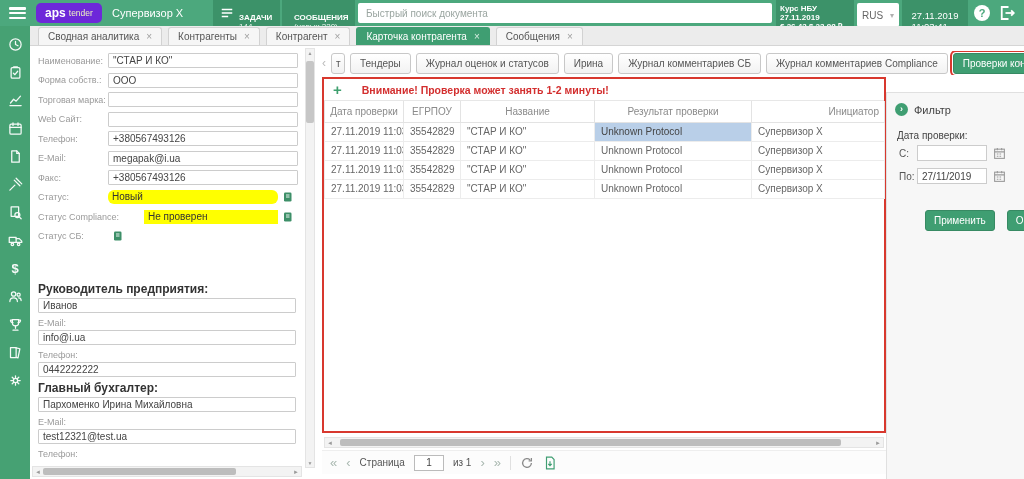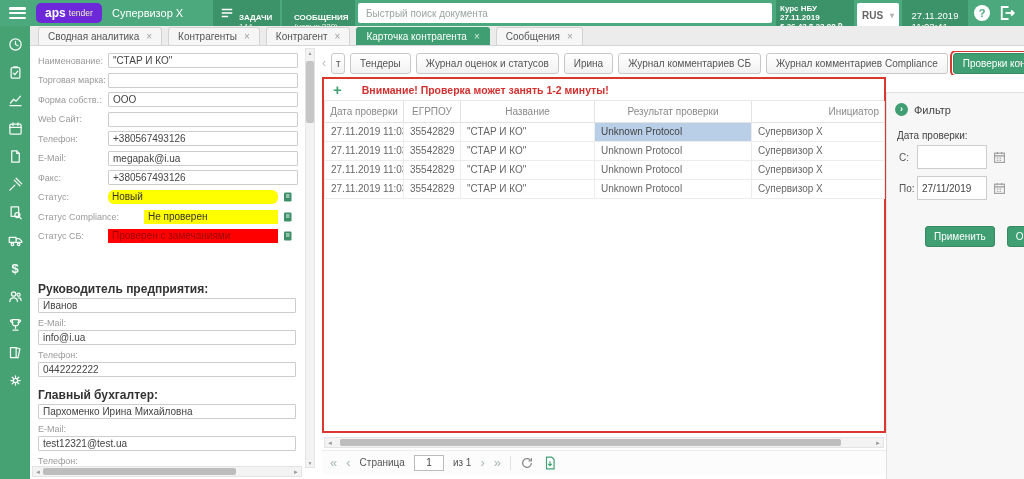--- a/index.html
+++ b/index.html
@@ -21,21 +21,21 @@
   .tb-badge { position:absolute; top:0; height:26px; background:var(--dark-green); display:flex; align-items:center; gap:5px; padding:0 7px; cursor:pointer; }
   .tb-badge .txt { display:flex; flex-direction:column; line-height:1.15;margin-top:18px; }
   .tb-badge .l1 { color:#fff; font-size:8px; font-weight:bold; }
   .tb-badge .l2 { color:#e8f5ee; font-size:8px; }
   #badge-tasks { left:213px; width:67px; }
   #badge-msgs { left:282px; width:73px; }
   .tb-search { position:absolute; left:358px; top:3px; width:414px; height:20px; border:none; border-radius:2px; padding:0 8px; font-size:10px; color:#555; font-family:inherit; }
   .tb-search::placeholder { color:#9aa5a0; }
   #badge-cur { left:776px; width:78px; justify-content:center; padding:0 4px; }
   #badge-cur .txt { align-items:center; }
-  .lang-sel { position:absolute; left:857px; top:3px; width:42px; height:24px; background:#fff; border-radius:2px; display:flex; align-items:center; justify-content:space-between; padding:9px 5px; font-size:10px; color:#666; cursor:pointer;font-weight:bold; }
+  .lang-sel { position:absolute; left:857px; top:3px; width:42px; height:24px; background:#fff; border-radius:2px; display:flex; align-items:center; justify-content:space-between; padding:9px 5px; font-size:10px; color:#666; cursor:pointer; }
   .lang-sel .chev { color:#b0b0b0; font-size:8px; }
   #badge-dt { left:902px; width:66px; justify-content:center; }
   #badge-dt .l1, #badge-dt .l2 { font-size:9.5px; font-weight:normal; color:#fff; }
   .help-btn { position:absolute; left:974px; top:5px; width:16px; height:16px; border-radius:50%; background:#fff; color:var(--header-green); font-size:11px; font-weight:bold; display:flex; align-items:center; justify-content:center; cursor:pointer; }
   .exit-btn { position:absolute; left:998px; top:4px; width:18px; height:18px; cursor:pointer; }
   
   .sidebar { position:absolute; left:0; top:26px; width:30px; height:453px; background:var(--side-green); display:flex; flex-direction:column; align-items:center; padding-top:11px; gap:13px; }
   .side-ic { width:15px; height:15px; cursor:pointer; opacity:.95; }
   .side-ic svg { width:15px; height:15px; display:block; }
   .side-ic.glyph { color:#fff; font-size:13px; font-weight:bold; text-align:center; line-height:15px; }
@@ -97,21 +97,21 @@
   .pg-ic { width:14px; height:14px; cursor:pointer; }
   .pg-ic svg { width:14px; height:14px; display:block; }
   
   .fpanel { position:absolute; left:886px; top:92px; width:138px; height:387px; background:#f7f7f7; border-left:1px solid #e0e0e0; border-top:1px solid #e0e0e0; padding:10px 8px 0; }
   .fhead { display:flex; align-items:center; gap:6px; cursor:pointer; }
   .fcirc { width:13px; height:13px; border-radius:50%; background:var(--green); color:#fff; font-size:9px; font-weight:bold; display:flex; align-items:center; justify-content:center; line-height:1; }
   .ftitle { font-size:11px; color:#444; }
   .fdate-label { font-size:10px; color:#444; margin:14px 0 4px 2px; }
   .fdrow { display:flex; align-items:center; margin:0 0 7px; }
   .fdrow .lb { width:22px; text-align:left; font-size:10px; color:#555; flex:none; padding-left:4px; }
-  .fdrow input { width:70px; height:24px; border:1px solid #ccc; font-size:10px; color:#444; padding:0 4px; font-family:inherit; }
+  .fdrow input { width:70px; height:16px; border:1px solid #ccc; font-size:10px; color:#444; padding:0 4px; font-family:inherit; }
   .cal { margin-left:6px; cursor:pointer; width:13px; height:13px; }
   .cal svg { width:13px; height:13px; display:block; }
   .fbtns { display:flex; gap:12px; margin-top:26px;padding-left:30px; }
   .fbtn { background:var(--green); color:#fff; border:1px solid #378a63; border-radius:3px; font-size:10px; padding:4px 8px; cursor:pointer; font-family:inherit; }
 </style>
 </head>
 <body>
 
 <div id="app" style="--green: #3f9e72; --red-annot: #d8382e; --sel: #b9cfe8;">
 
@@ -316,26 +316,26 @@
       </div>
     </div>
 
   <div class="lpanel">
     <div class="frows">
       <div class="frow">
         <span class="flabel">Наименование:</span>
         <input class="finput" value="&quot;СТАР И КО&quot;" style="">
       </div>
       <div class="frow">
+        <span class="flabel">Форма собств.:</span>
+        <input class="finput" value="ООО" style="">
+      </div>
+      <div class="frow">
         <span class="flabel">Торговая марка:</span>
         <input class="finput" value="" style="">
-      </div>
-      <div class="frow">
-        <span class="flabel">Форма собств.:</span>
-        <input class="finput" value="ООО" style="">
       </div>
       <div class="frow">
         <span class="flabel">Web Сайт:</span>
         <input class="finput" value="" style="">
       </div>
       <div class="frow">
         <span class="flabel">Телефон:</span>
         <input class="finput" value="+380567493126" style="">
       </div>
       <div class="frow">
@@ -361,38 +361,37 @@
         <div class="fstatus" style="background: rgb(255, 255, 0); margin-left: 36px;">Не проверен</div>
         <span class="book">
           <svg viewBox="0 0 24 24">
               <rect x="4" y="3" width="15" height="18" rx="2.5" fill="#3d8f68"></rect>
               <path d="M8 8h7M8 12h7" stroke="#fff" stroke-width="1.8" fill="none"></path>
             </svg>
         </span>
       </div>
       <div class="frow">
         <span class="flabel">Статус СБ:</span>
-        <div class="fstatus redtxt" style="background: rgb(255, 0, 0);">Проверен с замечаниями</div>
         <span class="book">
           <svg viewBox="0 0 24 24">
               <rect x="4" y="3" width="15" height="18" rx="2.5" fill="#3d8f68"></rect>
               <path d="M8 8h7M8 12h7" stroke="#fff" stroke-width="1.8" fill="none"></path>
             </svg>
         </span>
       </div>
     </div>
 
     <div class="sec" style="top:236px;">
       <div class="sec-title">Руководитель предприятия:</div>
       <input class="finput" value="Иванов" style="">
       <div class="sub-label">E-Mail:</div>
       <input class="finput" value="info@i.ua" style="">
       <div class="sub-label">Телефон:</div>
       <input class="finput" value="0442222222" style="">
-      <div class="sec-title" style="margin-top:11px;">Главный бухгалтер:</div>
+      <div class="sec-title" style="margin-top:4px;">Главный бухгалтер:</div>
       <input class="finput" value="Пархоменко Ирина Михайловна" style="">
       <div class="sub-label">E-Mail:</div>
       <input class="finput" value="test12321@test.ua" style="">
       <div class="sub-label">Телефон:</div>
     </div>
 
     <div class="vscroll">
       <span class="ar up">▲</span>
       <span class="thumb"></span>
       <span class="ar dn">▼</span>

